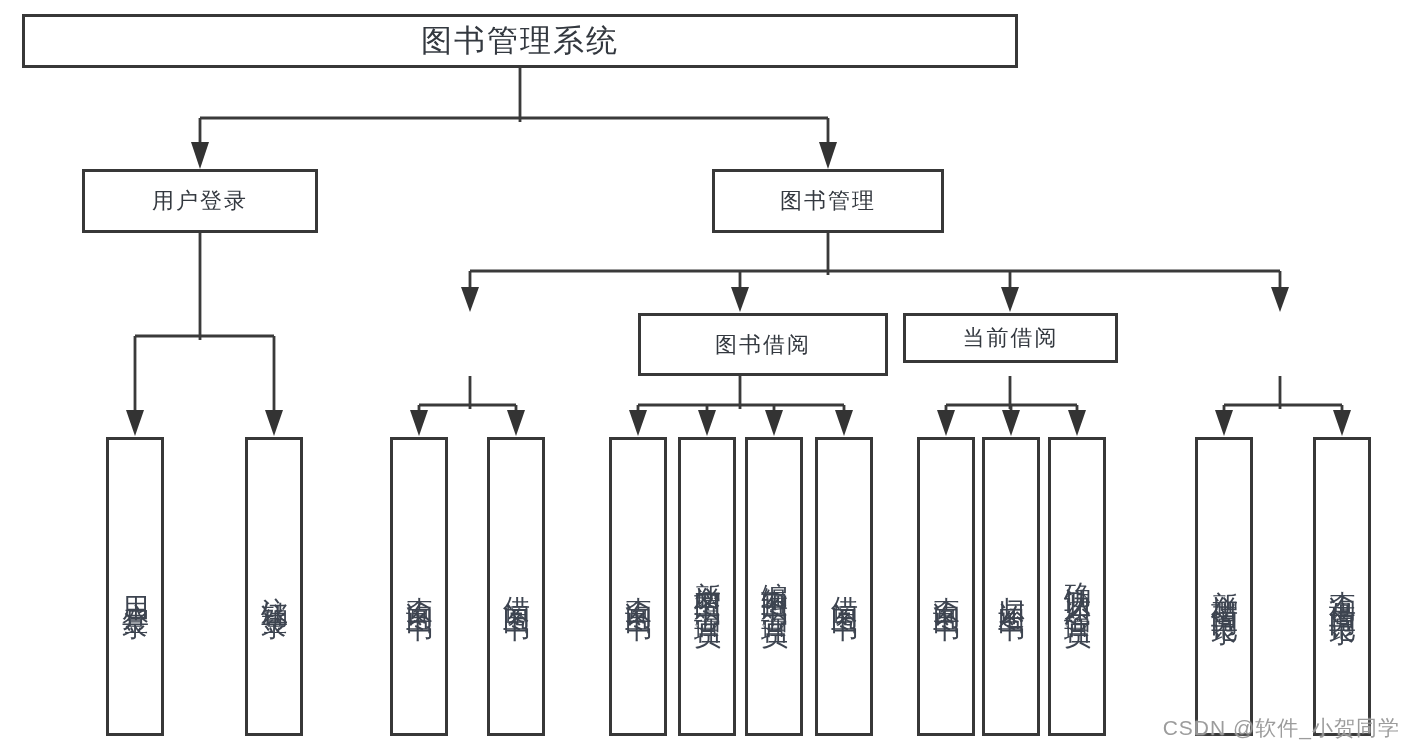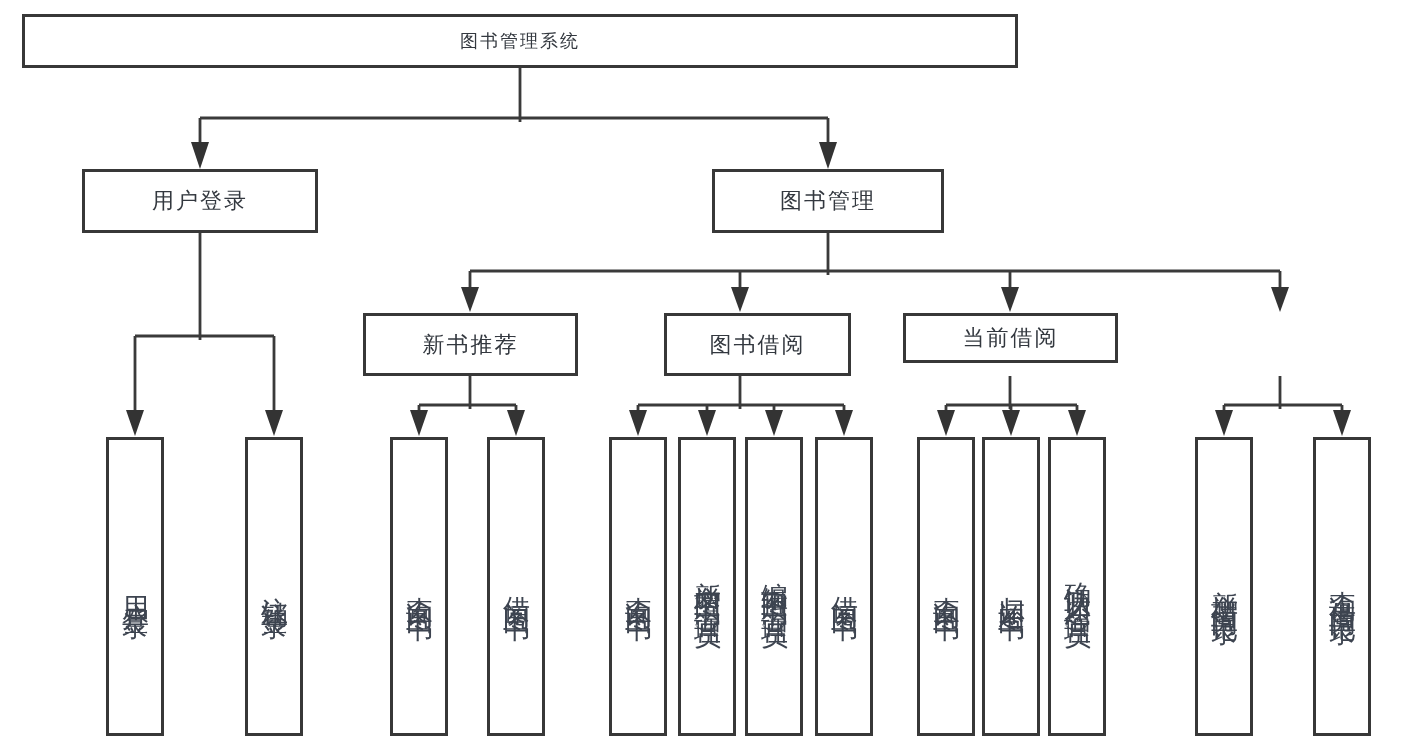--- a/index.html
+++ b/index.html
@@ -35,21 +35,21 @@
     align-items: center;
     justify-content: center;
     color: #33383f;
   }
   .hlabel {
     font-size: 22px;
     letter-spacing: 2px;
     white-space: nowrap;
   }
   .root .hlabel {
-    font-size: 18px;
+    font-size: 31px;
   }
   .leaf .vlabel {
     writing-mode: vertical-rl;
     text-orientation: mixed;
     font-size: 27px;
     letter-spacing: 6px;
     line-height: 1;
     color: #3d4450;
   }
   .watermark {
@@ -106,24 +106,21 @@
     <span class="hlabel">图书管理系统</span>
   </div>
 
   <div class="node" style="left:82px; top:169px; width:236px; height:64px;">
     <span class="hlabel">用户登录</span>
   </div>
   <div class="node" style="left:712px; top:169px; width:232px; height:64px;text-align:center;">
     <span class="hlabel">图书管理</span>
   </div>
 
-  <div class="node" style="left:363px; top:313px; width:215px; height:63px;">
-    <span class="hlabel">新书推荐</span>
-  </div>
-  <div class="node" style="left:664px; top:313px; width:187px; height:63px;">
+  <div class="node" style="left:638px; top:313px; width:250px; height:63px;">
     <span class="hlabel">图书借阅</span>
   </div>
   <div class="node" style="left:903px; top:313px; width:215px; height:50px;">
     <span class="hlabel">当前借阅</span>
   </div>
 
   <div class="node leaf" style="left:106px; top:437px; width:58px; height:299px;">
     <span class="vlabel">用户登录</span>
   </div>
   <div class="node leaf" style="left:245px; top:437px; width:58px; height:299px;">
@@ -160,14 +157,15 @@
     <span class="vlabel">确认归还（管理员）</span>
   </div>
 
   <div class="node leaf" style="left:1195px; top:437px; width:58px; height:299px;">
     <span class="vlabel">新增借阅记录</span>
   </div>
   <div class="node leaf" style="left:1313px; top:437px; width:58px; height:299px;">
     <span class="vlabel">查询借阅记录</span>
   </div>
 
+  <div class="watermark">CSDN @软件_小贺同学</div>
 
 </div>
 
 </body></html>

